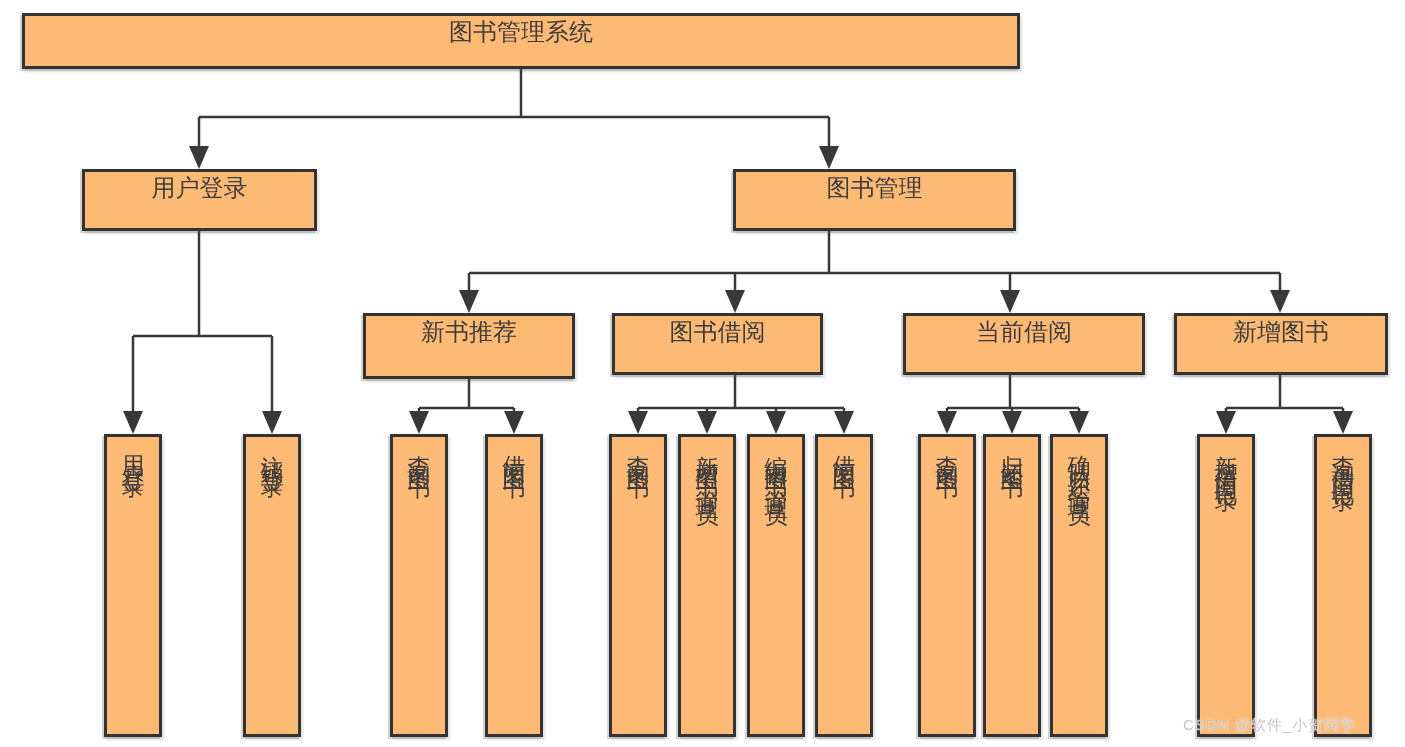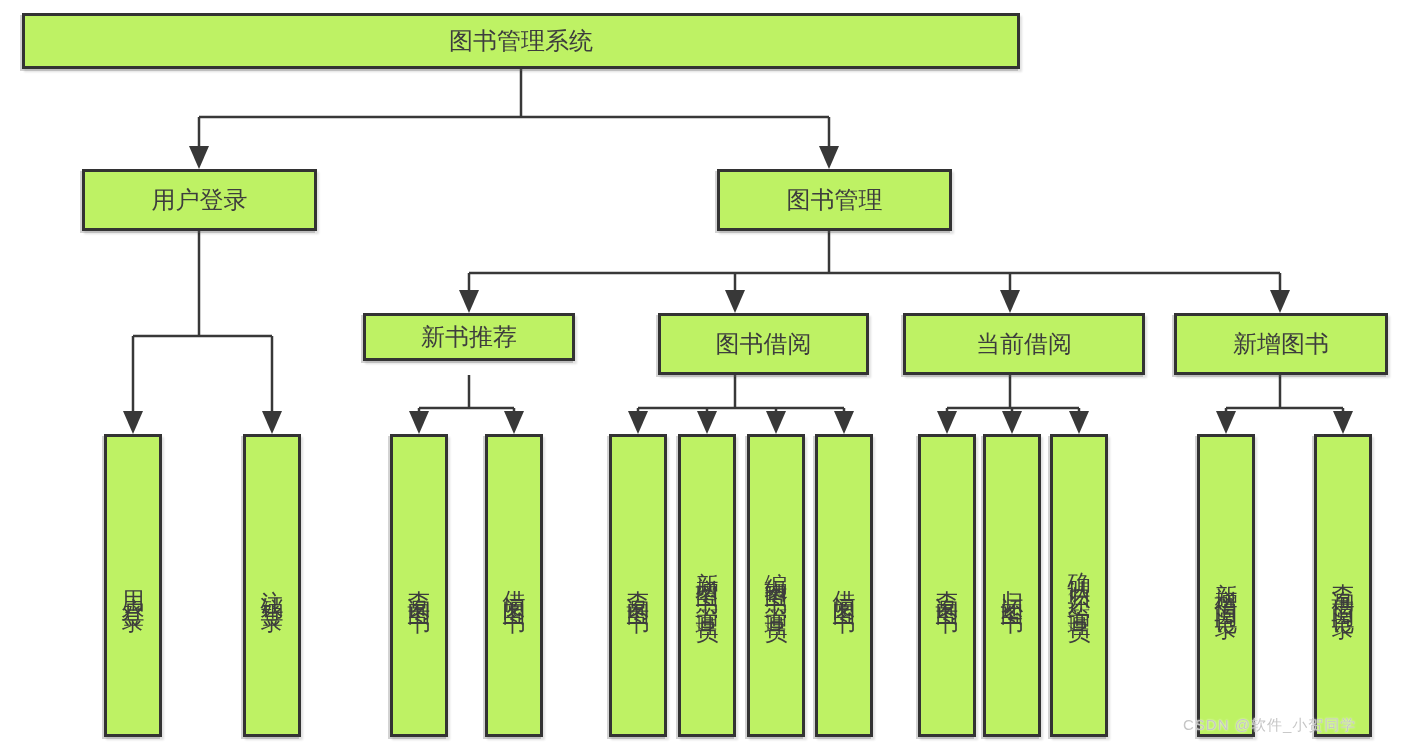--- a/index.html
+++ b/index.html
@@ -3,22 +3,22 @@
 <meta charset="utf-8">
 <style>
   html,body{margin:0;padding:0;background:#fff;}
   .stage{
     position:relative;width:1405px;height:747px;background:#fff;
     font-family:"Liberation Sans","DejaVu Sans",sans-serif;overflow:hidden;
   }
   svg.connectors{position:absolute;left:0;top:0;}
   .box{
     position:absolute;box-sizing:border-box;
-    border:3px solid var(--border,#333);background:#bef264;
-    display:flex;align-items:center;justify-content:center;
+    border:3px solid var(--border,#333);background:#fdba74;
+    display:flex;align-items:flex-start;justify-content:center;
     color:var(--text,#3d3d3d);font-size:24px;
     box-shadow:-2px 2px 0 rgba(110,110,110,.30), 2px 3px 2px rgba(0,0,0,.12);
     z-index:2;
   }
   .box.v span{
     writing-mode:vertical-lr;
     letter-spacing:7px;
     line-height:1;
     font-size:23px;
     white-space:nowrap;
@@ -91,28 +91,28 @@
       <polygon points="1333,411 1353,411 1343,434" fill="#383838"></polygon>
     </svg>
 
   <div class="box" style="left:22px;top:13px;width:998px;height:56px">
     <span>图书管理系统</span>
   </div>
 
   <div class="box" style="left:82px;top:169px;width:235px;height:62px">
     <span>用户登录</span>
   </div>
-  <div class="box" style="left:717px;top:169px;width:235px;height:62px">
+  <div class="box" style="left:733px;top:169px;width:283px;height:62px">
     <span>图书管理</span>
   </div>
 
-  <div class="box" style="left:363px;top:313px;width:212px;height:48px">
+  <div class="box" style="left:363px;top:313px;width:212px;height:66px">
     <span>新书推荐</span>
   </div>
-  <div class="box" style="left:658px;top:313px;width:211px;height:62px">
+  <div class="box" style="left:612px;top:313px;width:211px;height:62px">
     <span>图书借阅</span>
   </div>
   <div class="box" style="left:903px;top:313px;width:242px;height:62px">
     <span>当前借阅</span>
   </div>
   <div class="box" style="left:1174px;top:313px;width:214px;height:62px">
     <span>新增图书</span>
   </div>
 
   <div class="box v" style="left:104px;top:434px;width:58px;height:303px">

